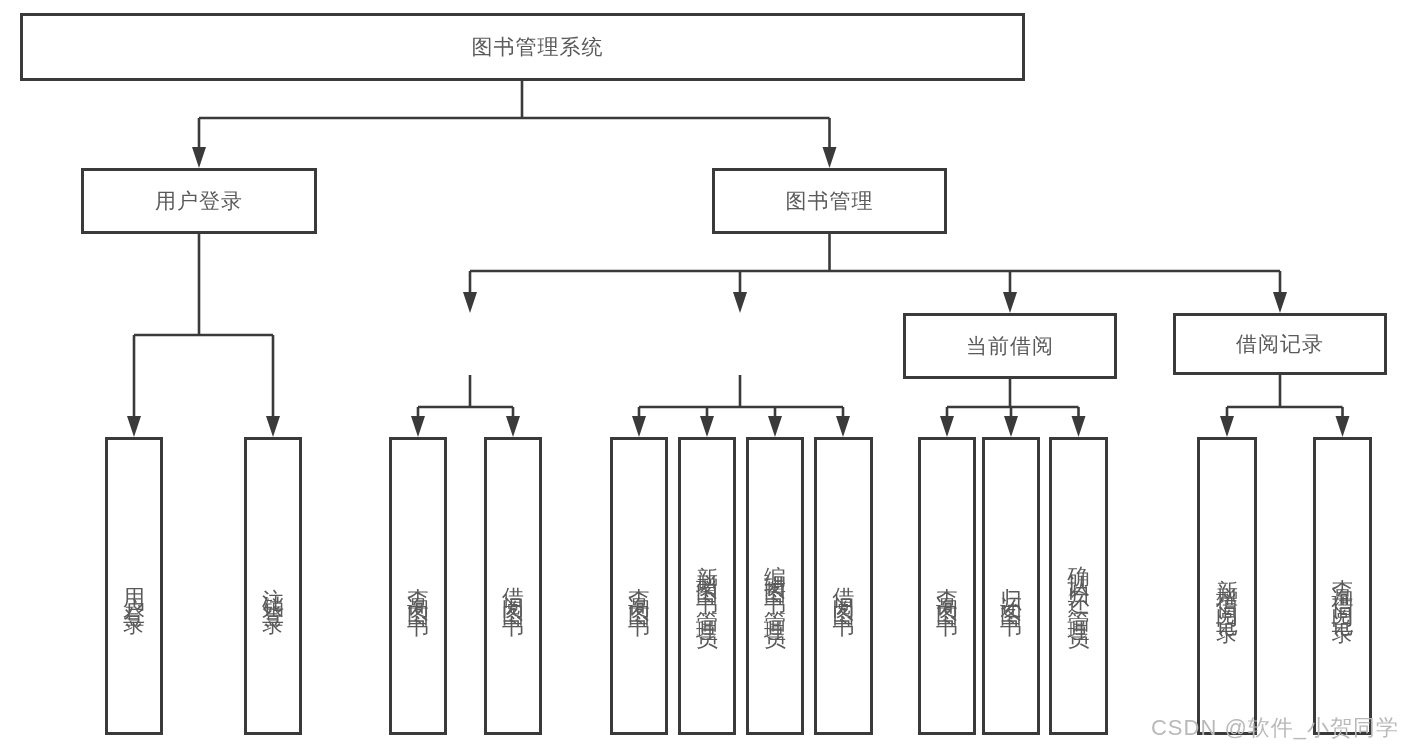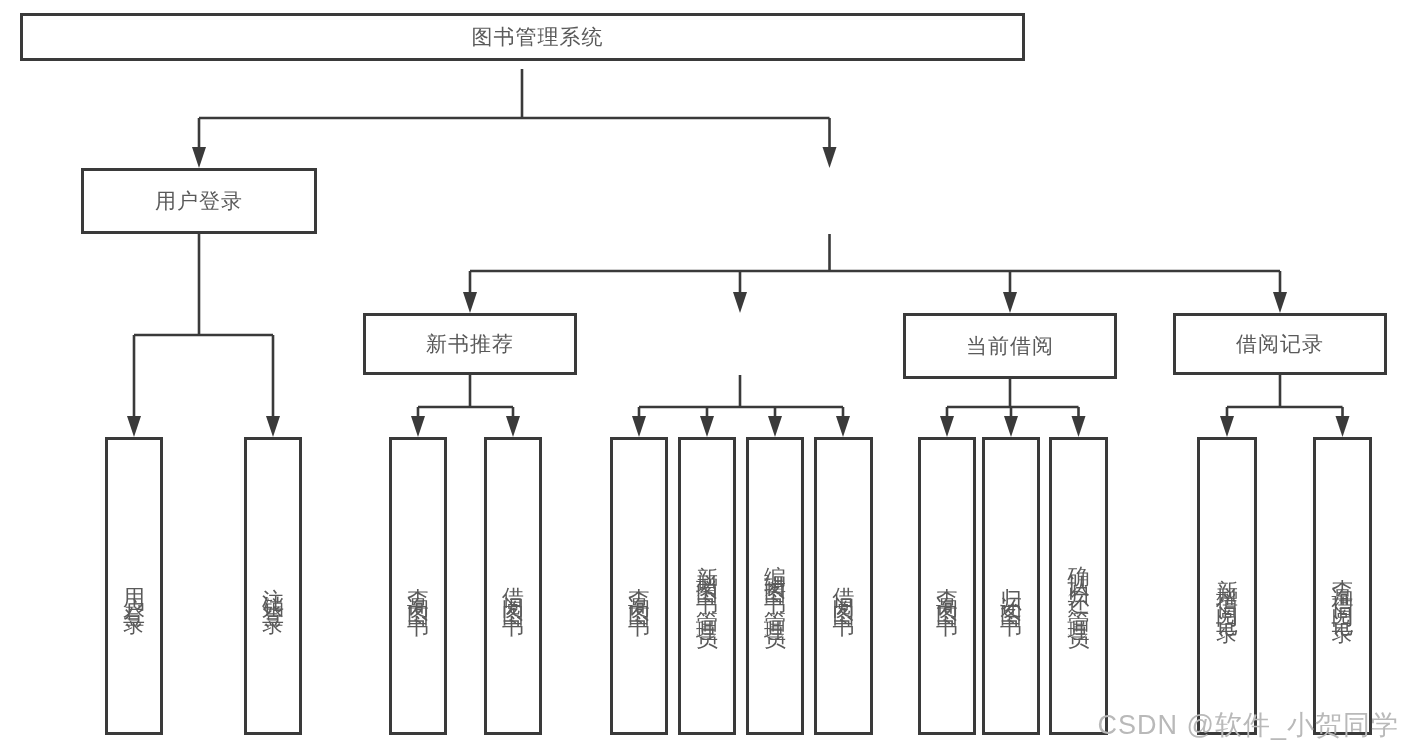--- a/index.html
+++ b/index.html
@@ -33,21 +33,21 @@
   .leaf{
     writing-mode:vertical-rl;
     font-size:22px;
     letter-spacing:9px;
     line-height:1;
     padding-top:4px;
   }
   .watermark{
     position:absolute;
     right:6px;bottom:4px;
-    font-size:27px;
+    font-size:22px;
     color:var(--watermark);
     letter-spacing:1px;
     white-space:nowrap;
   }
 </style>
 </head>
 <body>
 
 <div class="canvas">
 
@@ -120,25 +120,25 @@
     <g>
       <path d="M1280 375 V407"></path>
       <path d="M1227 407 H1342.5"></path>
       <path d="M1227 407 V417"></path>
       <path d="M1342.5 407 V417"></path>
       <polygon points="1220,416 1234,416 1227,437"></polygon>
       <polygon points="1335.5,416 1349.5,416 1342.5,437"></polygon>
     </g>
   </svg>
 
-  <div class="node" style="left:20px;top:13px;width:1005px;height:48px;padding-left:30px;">图书管理系统</div>
+  <div class="node" style="left:20px;top:13px;width:1005px;height:68px;padding-left:30px;">图书管理系统</div>
 
   <div class="node" style="left:81px;top:168px;width:236px;height:66px;">用户登录</div>
+  <div class="node" style="left:712px;top:168px;width:235px;height:66px;">图书管理</div>
 
-  <div class="node" style="left:363px;top:313px;width:214px;height:62px;">新书推荐</div>
   <div class="node" style="left:903px;top:313px;width:214px;height:66px;">当前借阅</div>
   <div class="node" style="left:1173px;top:313px;width:214px;height:62px;">借阅记录</div>
 
   <div class="node leaf" style="left:105px;top:437px;width:58px;height:298px;">用户登录</div>
   <div class="node leaf" style="left:244px;top:437px;width:58px;height:298px;">注销登录</div>
 
   <div class="node leaf" style="left:389px;top:437px;width:58px;height:298px;">查询图书</div>
   <div class="node leaf" style="left:484px;top:437px;width:58px;height:298px;">借阅图书</div>
 
   <div class="node leaf" style="left:610px;top:437px;width:58px;height:298px;">查询图书</div>

